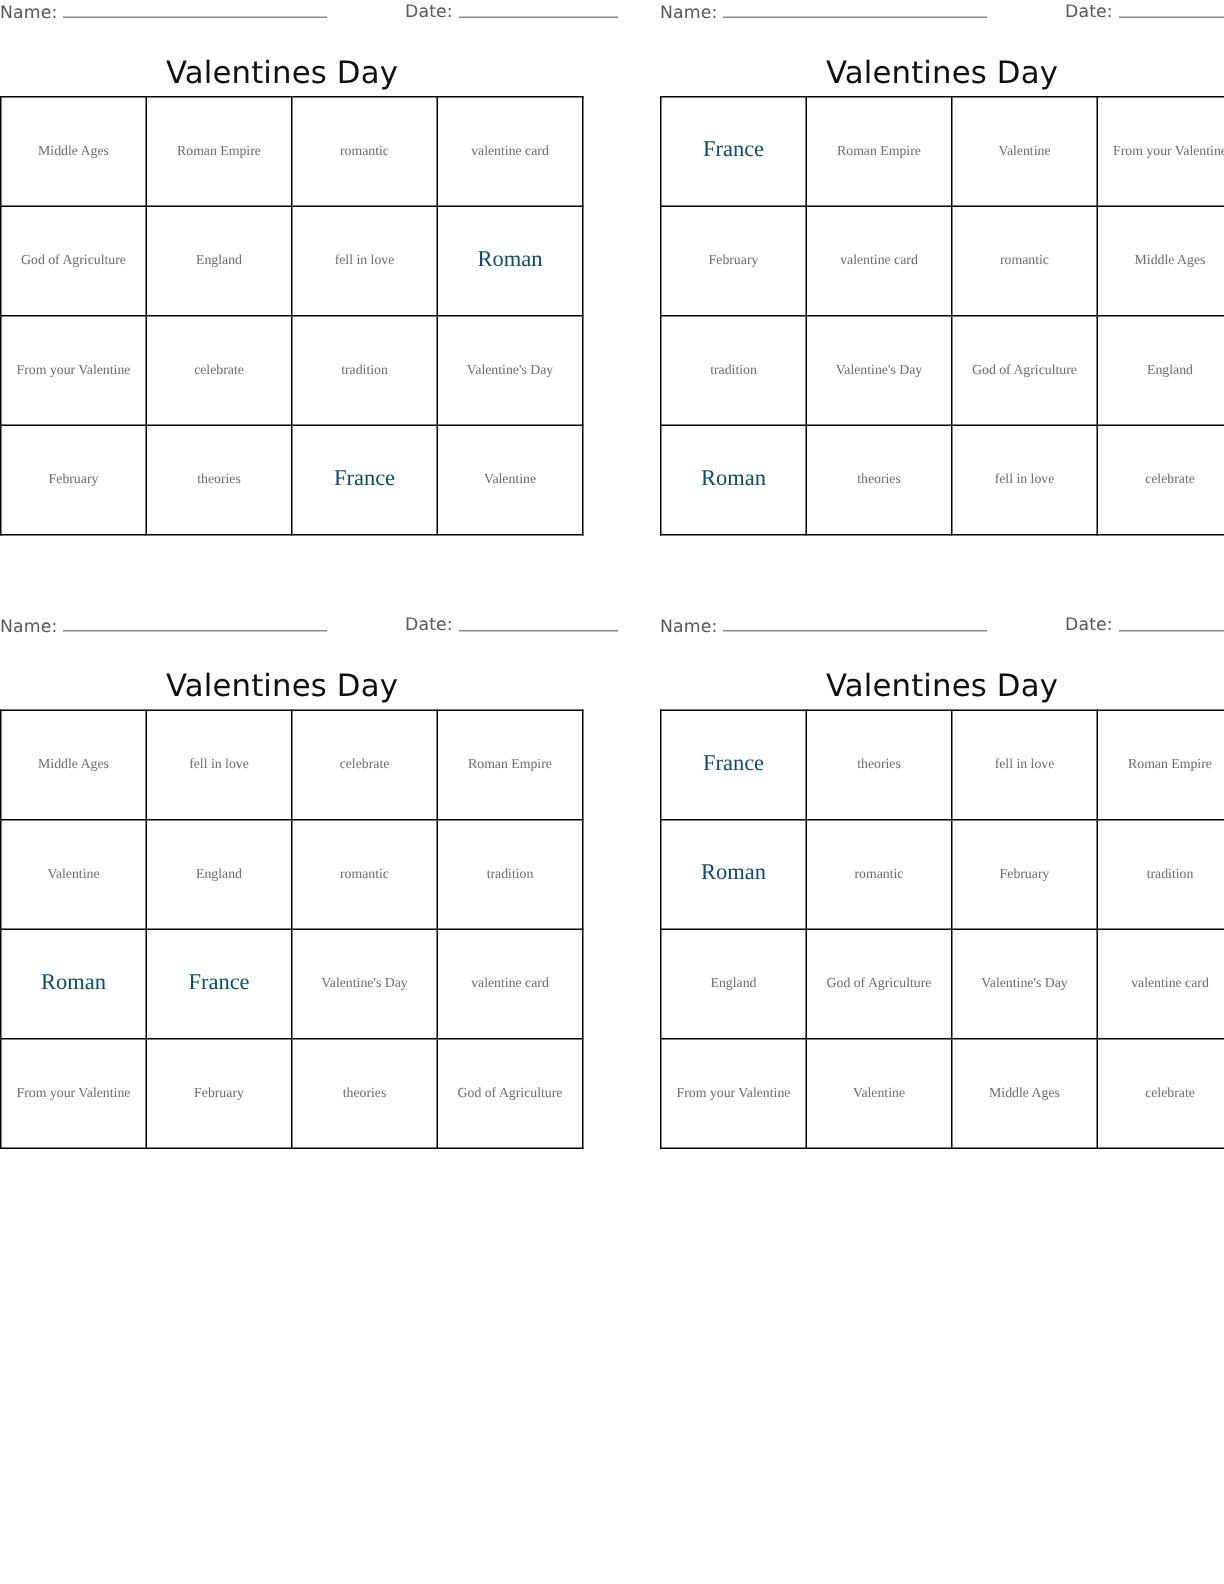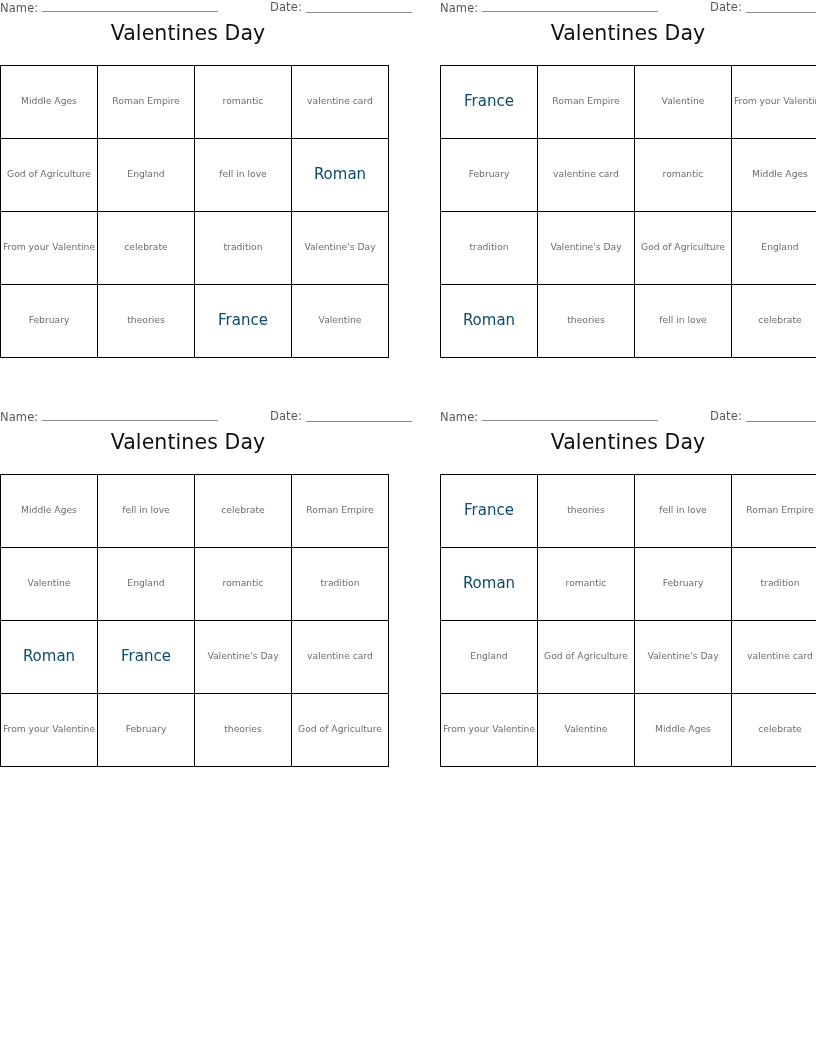--- a/index.html
+++ b/index.html
@@ -46,53 +46,54 @@
     left: 0px;
     top: 0px;
     display: flex;
     align-items: baseline;
   }
   .nl-date {
     position: absolute;
     left: 270px;
     top: 0px;
     display: flex;
-    align-items: center;
+    align-items: flex-start;
   }
   .nl-label {
     color: #595959;
     font-size: 11.5px;
     letter-spacing: 0.1px;
   }
   .nl-rule {
     display: inline-block;
     border-bottom: 1px solid #8a8a8a;
     height: 11px;
     margin-left: 4px;
   }
   .rule-name { width: 176px; }
   .rule-date { width: 106px; }
 
   
   .card-title {
-    margin-top: 2px;
+    margin-top: 17px;
     text-align: center;
     font-size: 20.5px;
     font-weight: 400;
     color: #101010;
     letter-spacing: 0.1px;
     line-height: 1.1;
   }
 
   
   .grid {
-    margin-top: 20px;
+    margin-top: 4px;
     width: 376px;
     border-collapse: collapse;
     table-layout: fixed;
+    font-family: Liberation Serif, serif;
   }
   .grid td {
     border: 1px solid #000000;
     width: 94px;
     height: 70px;
     padding: 1px 1px;
     text-align: center;
     vertical-align: middle;
     color: #6d6d6d;
     font-size: 9.2px;

